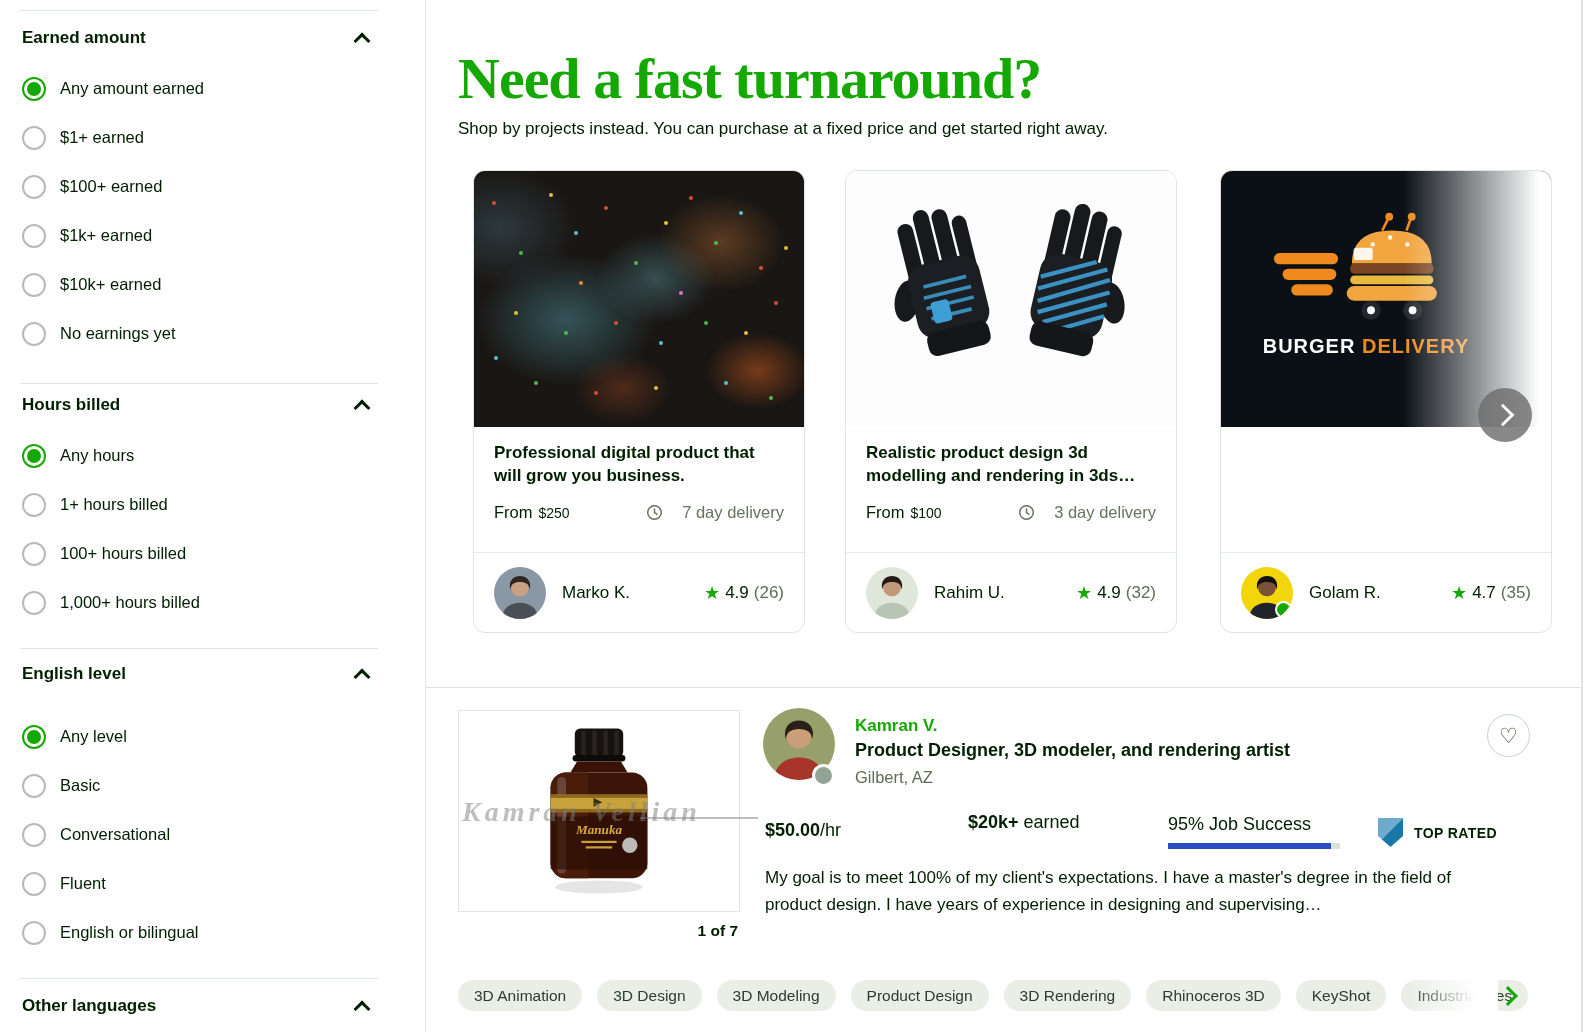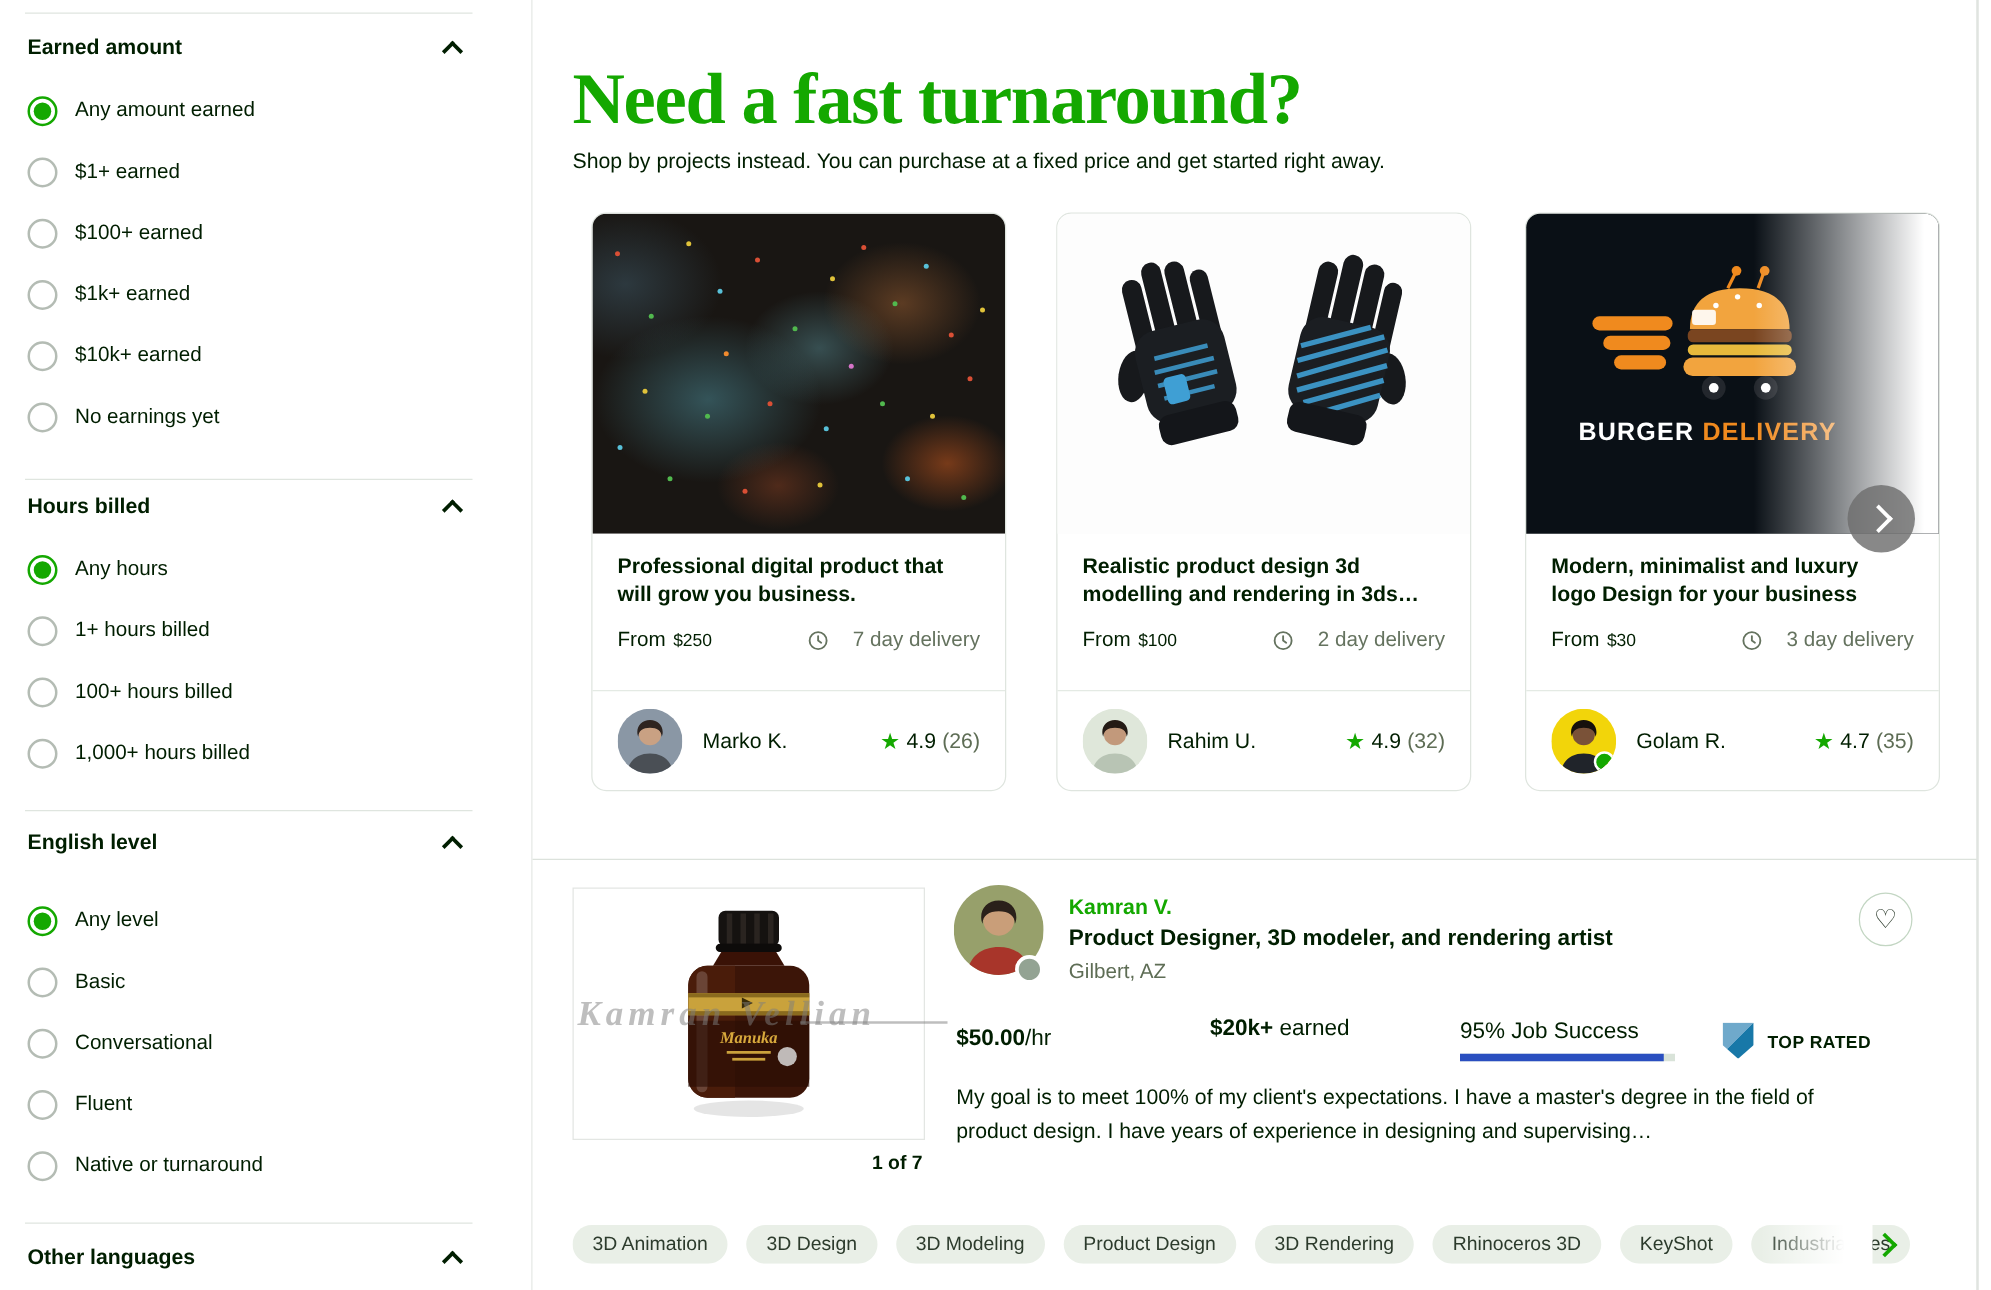--- a/index.html
+++ b/index.html
@@ -206,21 +206,21 @@
           <label class="f-opt">
             <span class="radio"></span>
             <span class="f-opt-label">Conversational</span>
           </label>
           <label class="f-opt">
             <span class="radio"></span>
             <span class="f-opt-label">Fluent</span>
           </label>
           <label class="f-opt">
             <span class="radio"></span>
-            <span class="f-opt-label">Native or turnaround</span>
+            <span class="f-opt-label">English or bilingual</span>
           </label>
         </div>
       </div>
       <div class="f-section sec-3">
         <div class="f-title-row">
           <div class="f-title">Other languages</div>
           <span class="chev-up"></span>
         </div>
         <div class="f-options"></div>
       </div>
@@ -296,21 +296,21 @@
         </div>
         <div class="pc-body">
           <div class="pc-title">Realistic product design 3d modelling and rendering in 3ds…</div>
           <div class="pc-price-row">
             <div><span class="pc-from">From</span><span class="pc-price">$100</span></div>
   <div class="pc-delivery">
               <svg width="17" height="17" viewBox="0 0 16 16">
     <circle cx="8" cy="8" r="6.4" fill="none" stroke="#65735f" stroke-width="1.4"></circle>
     <path d="M8 4.6 V8 l2.3 1.6" fill="none" stroke="#65735f" stroke-width="1.4" stroke-linecap="round"></path>
               </svg>
-              <span>2 day delivery</span>
+              <span>3 day delivery</span>
             </div>
           </div>
         </div>
         <div class="pc-footer">
           <span class="pc-avatar">
             <svg viewBox="0 0 64 64" width="100%" height="100%">
     <rect width="64" height="64" fill="#dfe7da"></rect>
     <circle cx="32" cy="25" r="11" fill="#c2997b"></circle>
     <path d="M32 11c-7.5 0-12.5 5-12.5 12 0 2 .5 3.6 1 4.6 0-6 4.5-9 11.5-9s11.5 3 11.5 9c.5-1 1-2.6 1-4.6 0-7-5-12-12.5-12z" fill="#241b15"></path>
     <path d="M9 64c2-14 11.5-20 23-20s21 6 23 20z" fill="#b8c4b4"></path>
@@ -342,33 +342,20 @@
     <rect x="126" y="90" width="96" height="12" rx="5" fill="#7a4520"></rect>
     <rect x="126" y="104" width="96" height="10" rx="5" fill="#e8b93c"></rect>
     <rect x="122" y="116" width="104" height="17" rx="8.5" fill="#f2a43e"></rect>
     <circle cx="150" cy="144" r="11" fill="#23272d"></circle>
             <circle cx="150" cy="144" r="4.5" fill="#fff"></circle>
     <circle cx="198" cy="144" r="11" fill="#23272d"></circle>
             <circle cx="198" cy="144" r="4.5" fill="#fff"></circle>
   </svg>
           <div class="logo-text"><span class="lt1">BURGER</span> <span class="lt2">DELIVERY</span></div>
           <i class="logo-fade"></i>
-        </div>
-        <div class="pc-body">
-          <div class="pc-title">Modern, minimalist and luxury logo Design for your business</div>
-          <div class="pc-price-row">
-            <div><span class="pc-from">From</span><span class="pc-price">$30</span></div>
-  <div class="pc-delivery">
-              <svg width="17" height="17" viewBox="0 0 16 16">
-    <circle cx="8" cy="8" r="6.4" fill="none" stroke="#65735f" stroke-width="1.4"></circle>
-    <path d="M8 4.6 V8 l2.3 1.6" fill="none" stroke="#65735f" stroke-width="1.4" stroke-linecap="round"></path>
-              </svg>
-              <span>3 day delivery</span>
-            </div>
-          </div>
         </div>
         <div class="pc-footer">
           <span class="pc-avatar">
             <svg viewBox="0 0 64 64" width="100%" height="100%">
     <rect width="64" height="64" fill="#f2d50a"></rect>
     <circle cx="32" cy="25" r="11" fill="#7a5238"></circle>
     <path d="M32 11c-7.5 0-12.5 5-12.5 12 0 2 .5 3.6 1 4.6 0-6 4.5-9 11.5-9s11.5 3 11.5 9c.5-1 1-2.6 1-4.6 0-7-5-12-12.5-12z" fill="#15100c"></path>
     <path d="M9 64c2-14 11.5-20 23-20s21 6 23 20z" fill="#20242a"></path>
             </svg>
             <i class="online-dot"></i>

